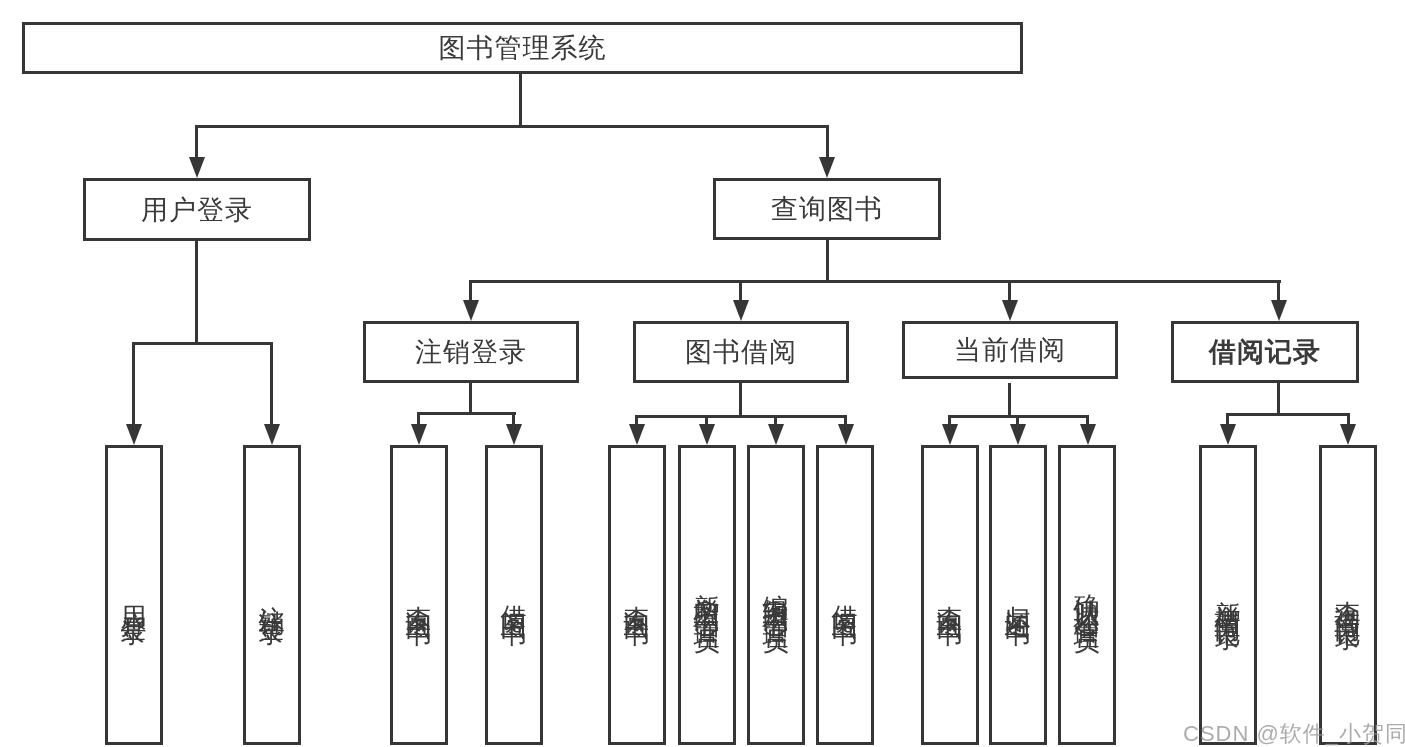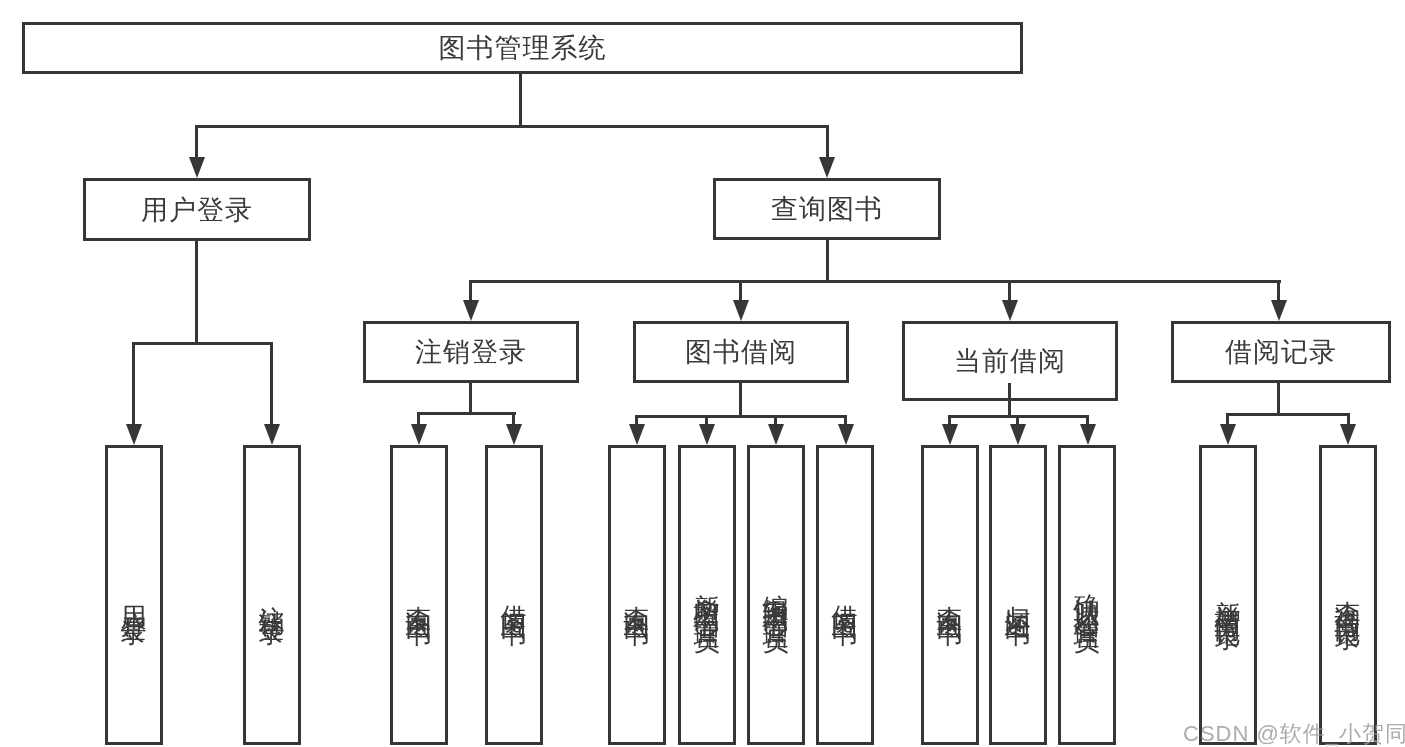--- a/index.html
+++ b/index.html
@@ -59,22 +59,22 @@
   <div class="vline" style="left:739px;top:272px;height:24px;"></div>
   <div class="vline" style="left:1008px;top:272px;height:24px;"></div>
   <div class="vline" style="left:1277px;top:272px;height:24px;"></div>
   <div class="arrow" style="left:463px;top:292px;"></div>
   <div class="arrow" style="left:733px;top:292px;"></div>
   <div class="arrow" style="left:1002px;top:292px;"></div>
   <div class="arrow" style="left:1271px;top:292px;"></div>
 
   <div class="box" style="left:363px;top:313px;width:216px;height:62px;">注销登录</div>
   <div class="box" style="left:633px;top:313px;width:216px;height:62px;">图书借阅</div>
-  <div class="box" style="left:902px;top:313px;width:216px;height:80px;">当前借阅</div>
-  <div class="box" style="left:1171px;top:313px;width:220px;height:62px;">借阅记录</div>
+  <div class="box" style="left:902px;top:313px;width:216px;height:58px;">当前借阅</div>
+  <div class="box" style="left:1171px;top:313px;width:188px;height:62px;font-weight:bold;">借阅记录</div>
 
   <div class="vline" style="left:469px;top:374px;height:33px;"></div>
   <div class="hline" style="left:417px;top:404px;width:99px;"></div>
   <div class="vline" style="left:417px;top:404px;height:18px;"></div>
   <div class="vline" style="left:512px;top:404px;height:18px;"></div>
   <div class="arrow" style="left:411px;top:416px;"></div>
   <div class="arrow" style="left:506px;top:416px;"></div>
 
   <div class="vline" style="left:739px;top:375px;height:35px;"></div>
   <div class="hline" style="left:635px;top:407px;width:212px;"></div>

